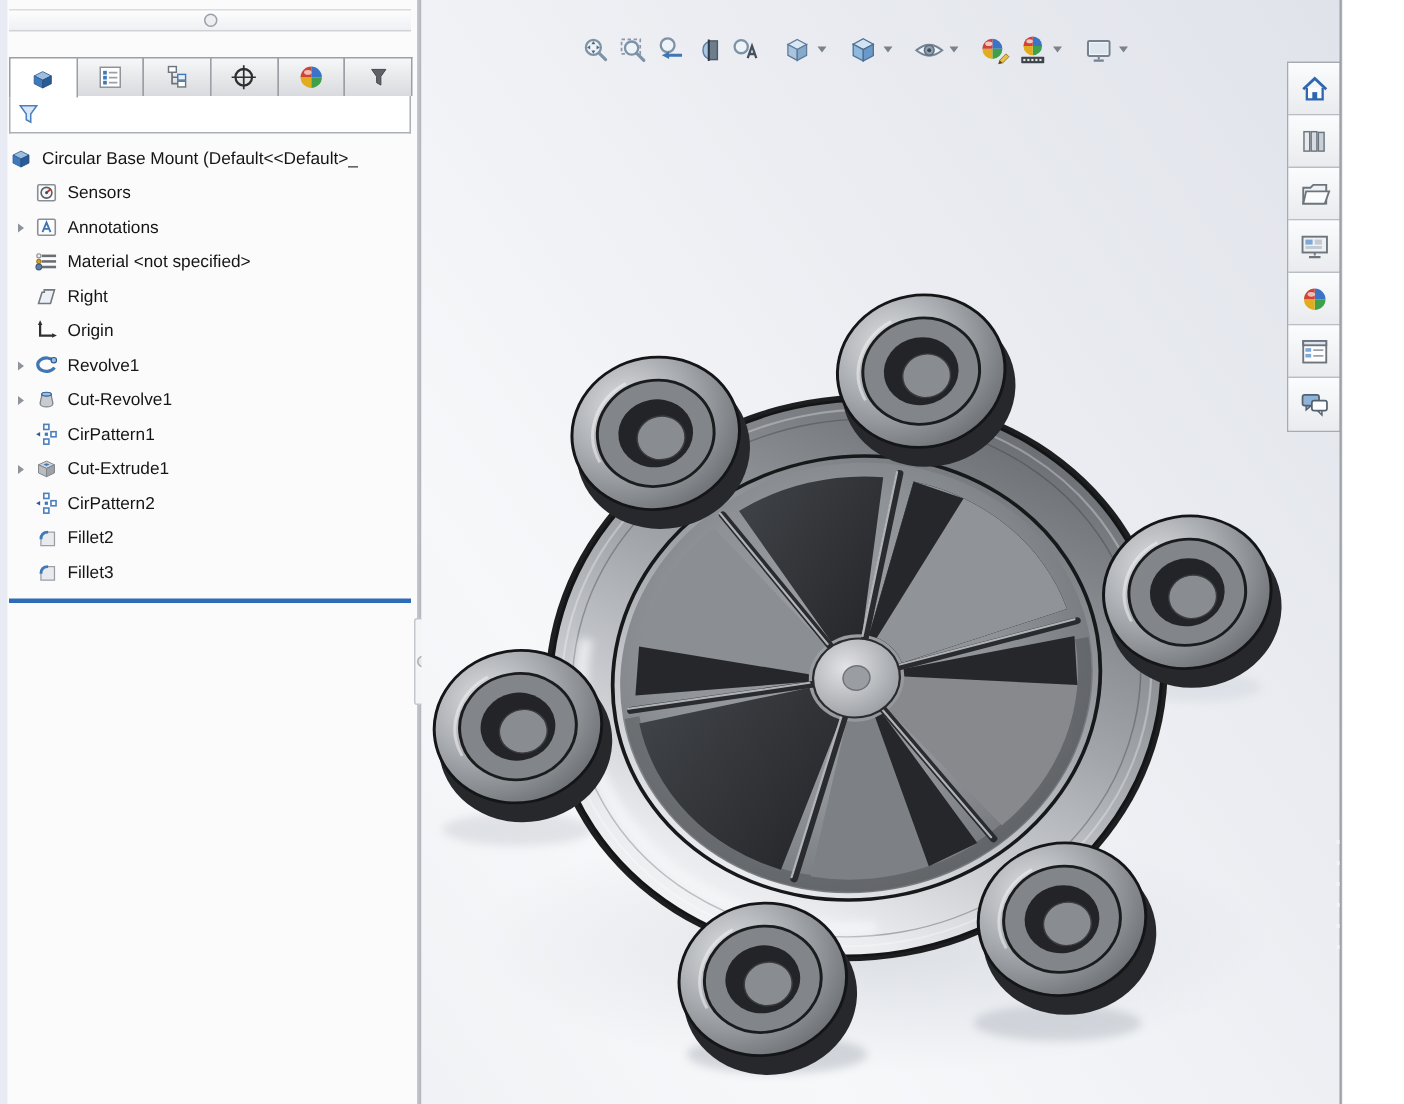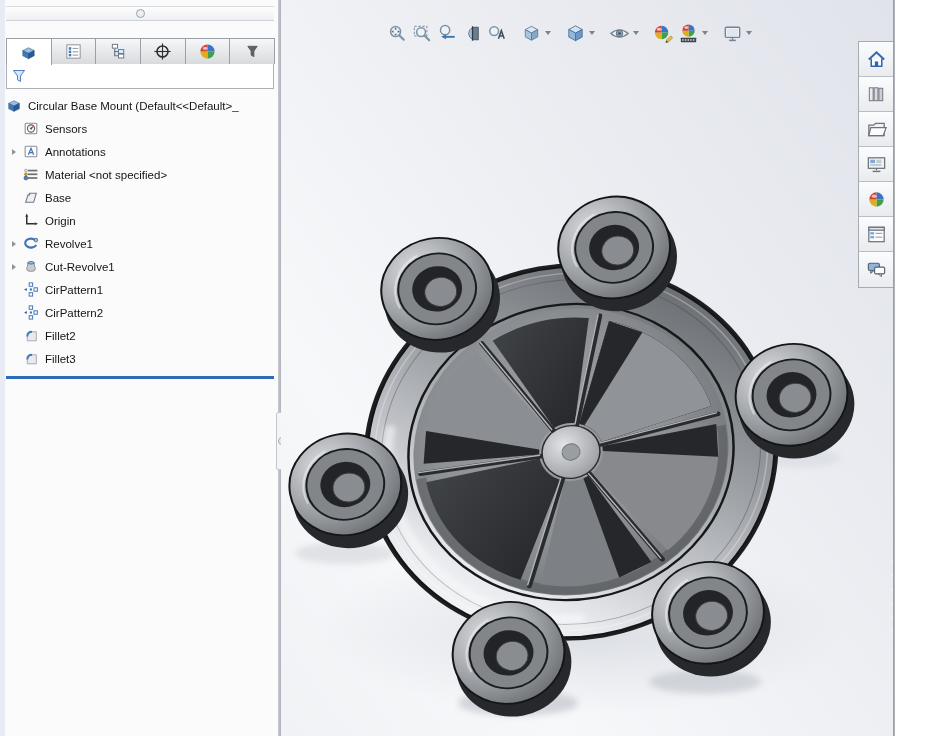--- a/index.html
+++ b/index.html
@@ -187,21 +187,21 @@
 
 
 
       <div class="trow">
         <span class="exp"></span>
         <span class="ticon">
           <svg viewBox="0 0 16 16">
             <path d="M3,12.5 L5.2,5.5 H6.6 V4 H13 L10.5,12.5 Z" fill="rgba(170,195,225,0.18)" stroke="#74787f" stroke-width="1"></path>
           </svg>
         </span>
-        <span class="tlabel">Base</span>
+        <span class="tlabel">Right</span>
       </div>
 
       <div class="trow">
         <span class="exp"></span>
         <span class="ticon">
           <svg viewBox="0 0 16 16">
             <path d="M4,4 V11 H11.5" fill="none" stroke="#2e2f31" stroke-width="1.4"></path>
             <polygon points="11.5,9.6 14.5,11 11.5,12.4" fill="#2e2f31"></polygon>
             <polygon points="2.6,4.4 4,1.4 5.4,4.4" fill="#2e2f31"></polygon>
           </svg>
@@ -244,20 +244,34 @@
             <rect x="6.3" y="1.8" width="3.2" height="3.2" fill="#fff" stroke="#4b80bd"></rect>
             <rect x="10.8" y="6.4" width="3.2" height="3.2" fill="#fff" stroke="#4b80bd"></rect>
             <rect x="6.3" y="11" width="3.2" height="3.2" fill="#fff" stroke="#4b80bd"></rect>
             <rect x="6.9" y="7" width="2" height="2" fill="#4079ba"></rect>
           </svg>
         </span>
         <span class="tlabel">CirPattern1</span>
       </div>
 
 
+      <div class="trow">
+        <span class="exp">
+            <span class="tri"></span>
+          </span>
+        <span class="ticon">
+          <svg viewBox="0 0 16 16">
+            <polygon points="3,5.5 8,3.2 13,5.5 8,7.8" fill="#d3d5d9" stroke="#7e838a" stroke-width="0.6"></polygon>
+            <polygon points="3,5.5 8,7.8 8,13 3,10.6" fill="#b9bcc1" stroke="#7e838a" stroke-width="0.6"></polygon>
+            <polygon points="13,5.5 8,7.8 8,13 13,10.6" fill="#9ea1a7" stroke="#7e838a" stroke-width="0.6"></polygon>
+            <polygon points="6,5.4 8,4.5 10,5.4 8,6.3" fill="#4079ba"></polygon>
+          </svg>
+        </span>
+        <span class="tlabel">Cut-Extrude1</span>
+      </div>
 
       <div class="trow">
         <span class="exp"></span>
         <span class="ticon">
           <svg viewBox="0 0 16 16">
             <polygon points="1.5,8 4,6.6 4,9.4" fill="#2b5b94"></polygon>
             <rect x="6.3" y="1.8" width="3.2" height="3.2" fill="#fff" stroke="#4b80bd"></rect>
             <rect x="10.8" y="6.4" width="3.2" height="3.2" fill="#fff" stroke="#4b80bd"></rect>
             <rect x="6.3" y="11" width="3.2" height="3.2" fill="#fff" stroke="#4b80bd"></rect>
             <rect x="6.9" y="7" width="2" height="2" fill="#4079ba"></rect>

